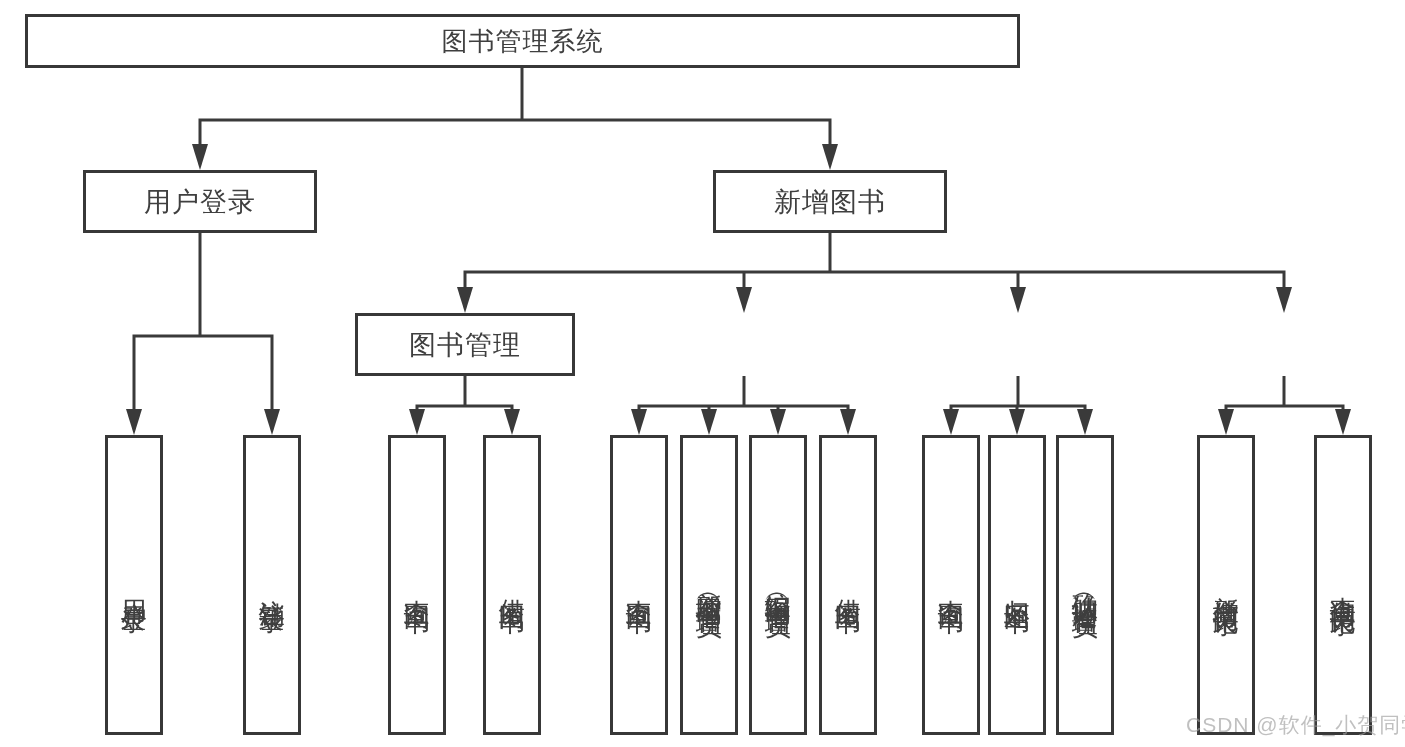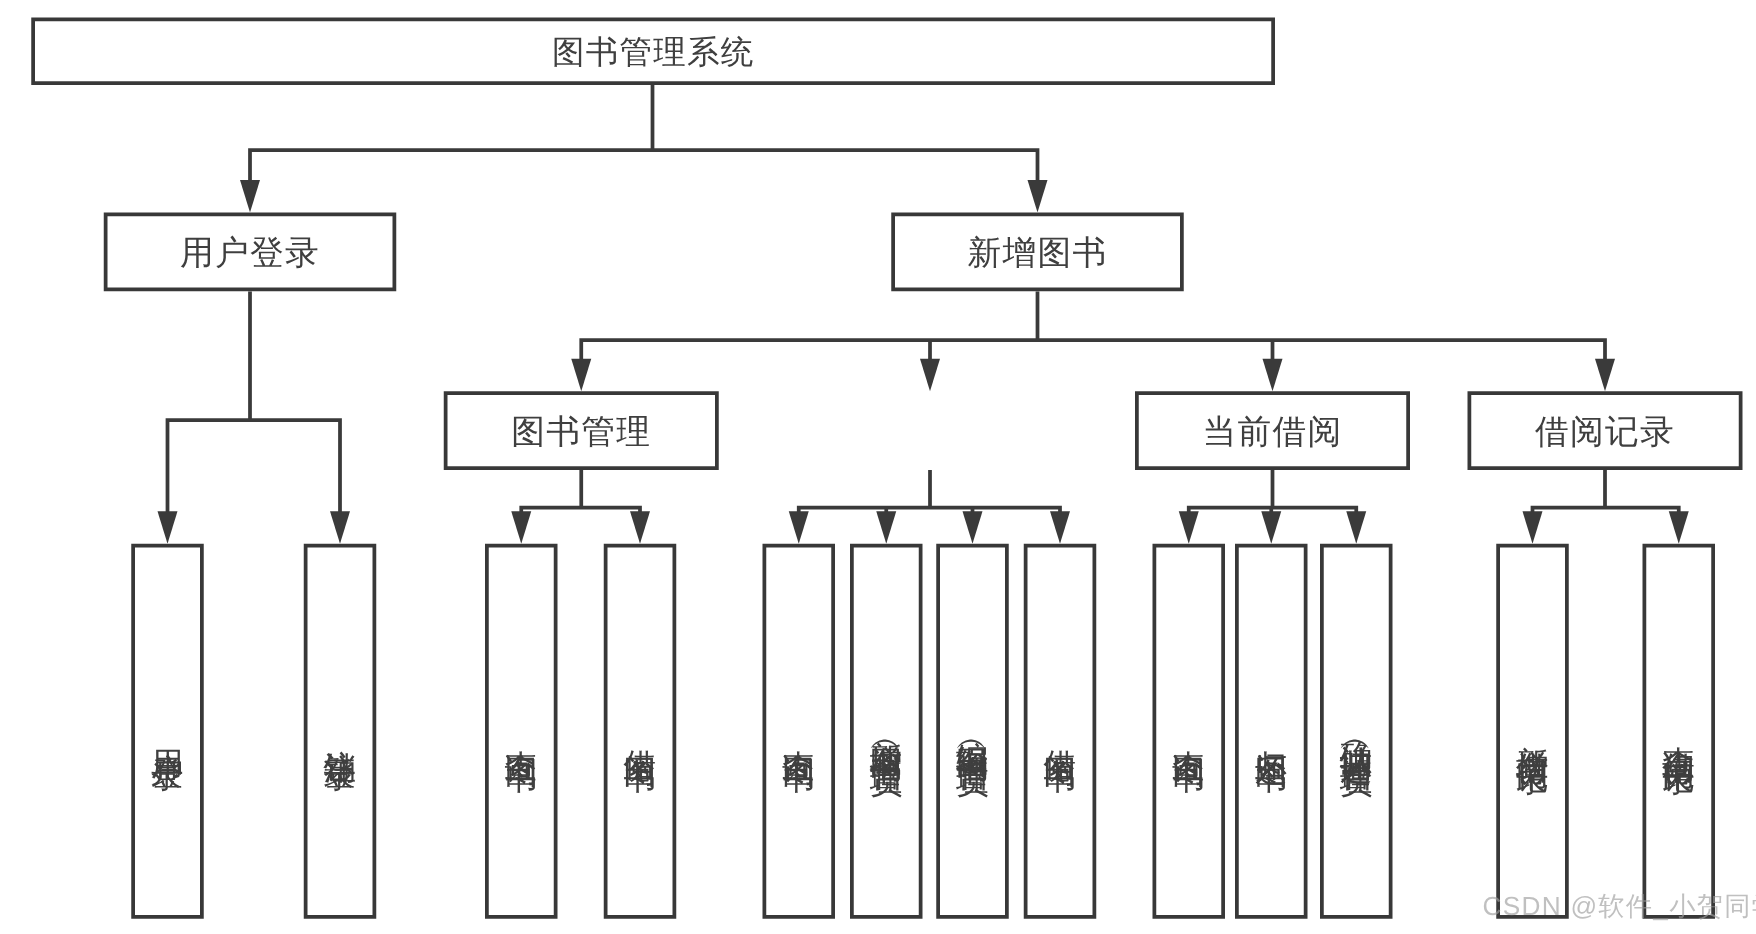--- a/index.html
+++ b/index.html
@@ -127,26 +127,20 @@
   <div class="node" style="left:83px;top:170px;width:234px;height:63px">
     <span class="hlabel">用户登录</span>
   </div>
   <div class="node" style="left:713px;top:170px;width:234px;height:63px">
     <span class="hlabel">新增图书</span>
   </div>
 
   <div class="node" style="left:355px;top:313px;width:220px;height:63px">
     <span class="hlabel">图书管理</span>
   </div>
-  <div class="node" style="left:908px;top:313px;width:220px;height:63px">
-    <span class="hlabel">当前借阅</span>
-  </div>
-  <div class="node" style="left:1174px;top:313px;width:220px;height:63px">
-    <span class="hlabel">借阅记录</span>
-  </div>
 
   <div class="node leaf" style="left:105px">
     <span class="vlabel">用户登录</span>
   </div>
   <div class="node leaf" style="left:243px">
     <span class="vlabel">注销登录</span>
   </div>
   <div class="node leaf" style="left:388px">
     <span class="vlabel">查询图书</span>
   </div>

